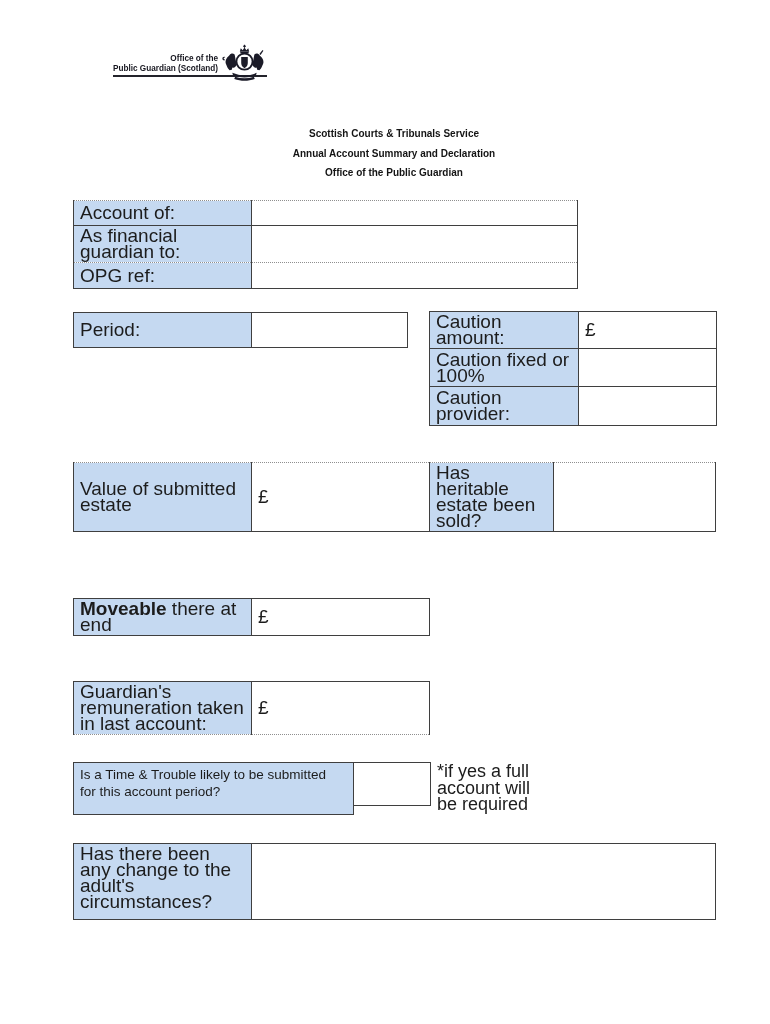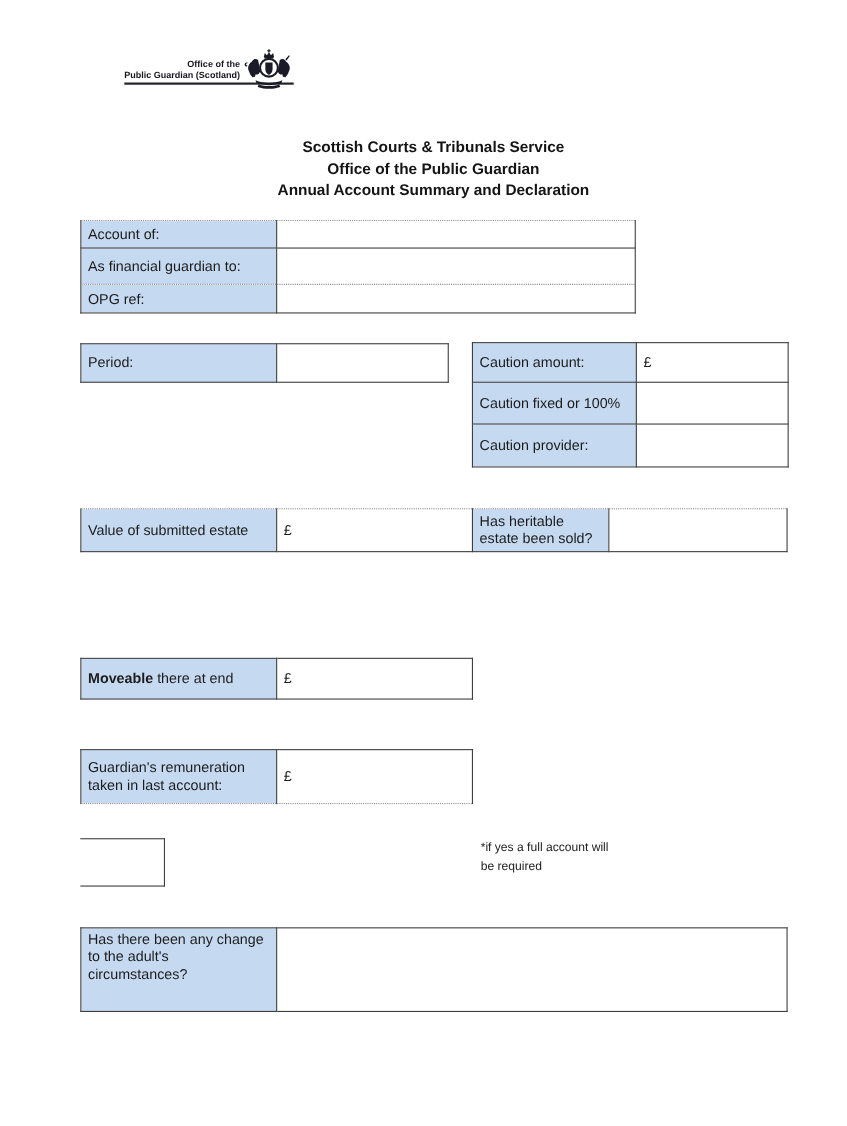--- a/index.html
+++ b/index.html
@@ -8,37 +8,37 @@
 
   
   .logo{position:absolute;left:62px;top:36px;width:154px;display:flex;align-items:flex-end;
         border-bottom:2px solid #23232b;padding-bottom:1px;}
   .logo-text{flex:1;text-align:right;font-size:8.2px;line-height:10px;font-weight:bold;color:#16161f;
              padding-right:3px;white-space:nowrap;}
   .crest{flex:0 0 auto;transform:translateY(8px);}
 
   
   .title{position:absolute;left:22px;top:124px;width:642px;text-align:center;
-         font-size:14px;font-weight:bold;line-height:19.5px;color:#141414;}
+         font-size:10px;font-weight:bold;line-height:19.5px;color:#141414;}
 
   
   table{border-collapse:collapse;table-layout:fixed;position:absolute;}
-  td{border:1px solid #3f3f3f;padding:2px 6px;font-size:13px;line-height:16px;
+  td{border:1px solid #3f3f3f;padding:2px 6px;font-size:19px;line-height:16px;
      vertical-align:middle;overflow:hidden;margin-left:40px;}
   td.lbl{background:#c5d9f1;}
   td.dot-t{border-top:1px dotted #8f8f8f;}
   td.dot-b{border-bottom:1px dotted #8f8f8f;}
   .bold{font-weight:bold;}
 
   
   .tt-wrap{position:absolute;left:22px;top:762px;display:flex;align-items:flex-start;}
   .tt-label{box-sizing:border-box;width:281px;height:53px;background:#c5d9f1;border:1px solid #3f3f3f;
             padding:3px 6px;font-size:13.5px;line-height:17px;white-space:pre-wrap;}
   .tt-box{box-sizing:border-box;width:77px;height:44px;background:#fff;border:1px solid #3f3f3f;border-left:none;}
-  .tt-note{position:absolute;left:386px;top:763px;width:118px;font-size:11px;line-height:16.5px;}
+  .tt-note{position:absolute;left:386px;top:763px;width:118px;font-size:18px;line-height:16.5px;}
 </style>
 </head>
 <body>
 
 <div class="page">
 
   <div class="logo">
     <div class="logo-text">
       <div>Office of the</div>
       <div>Public Guardian (Scotland)</div>
@@ -56,22 +56,22 @@
         <path d="M35.5 11 c1.8 -1.6 4.2 -1.2 5.3 0.6 c0.8 1.3 2.2 2 3.1 3.3 c1.4 2 1.7 4.6 0.6 6.8 c-0.7 1.4 -1 2.9 -2 4.1 l-1.6 2 -2.4 -0.6 -0.6 -2.5 c-1.5 0.6 -2.8 0.1 -3.6 -1.2 l-0.9 -1.6 z"></path>
         <path d="M40.8 10.5 l3.4 -4.2 0.9 0.8 -3 4.4 z"></path>
         <path d="M12 30.5 c8.7 3.6 17.3 3.6 26 0 l-0.8 2.6 c-8 3.2 -16.4 3.2 -24.4 0 z"></path>
         <path d="M15 34.6 c6.7 2.2 13.3 2.2 20 0 l0.9 2.4 c-7.2 2.5 -14.6 2.5 -21.8 0 z"></path>
       </g>
     </svg>
   </div>
 
   <div class="title">
     <div>Scottish Courts &amp; Tribunals Service</div>
+    <div>Annual Account Summary and Declaration</div>
     <div>Office of the Public Guardian</div>
-    <div>Annual Account Summary and Declaration</div>
   </div>
 
   <table style="left:22px;top:200px;width:504px;">
     <colgroup>
         <col style="width:178px">
         <col style="width:326px">
       </colgroup>
     <tbody>
         <tr>
       <td class="lbl dot-t" style="height:20px">Account of:</td>
@@ -160,20 +160,21 @@
       </colgroup>
     <tbody>
         <tr>
       <td class="lbl dot-b" style="height:44px">Guardian's remuneration taken in last account:</td>
       <td class="dot-b"><span>£</span><span></span></td>
     </tr>
   </tbody>
     </table>
 
   <div class="tt-wrap">
+    <div class="tt-label">Is a Time &amp; Trouble likely to be submitted  for this account period?</div>
     <div class="tt-box"></div>
   </div>
   <div class="tt-note">*if yes a full account will be required</div>
 
   <table style="left:22px;top:843px;width:642px;">
     <colgroup>
         <col style="width:178px">
         <col style="width:464px">
       </colgroup>
     <tbody>

